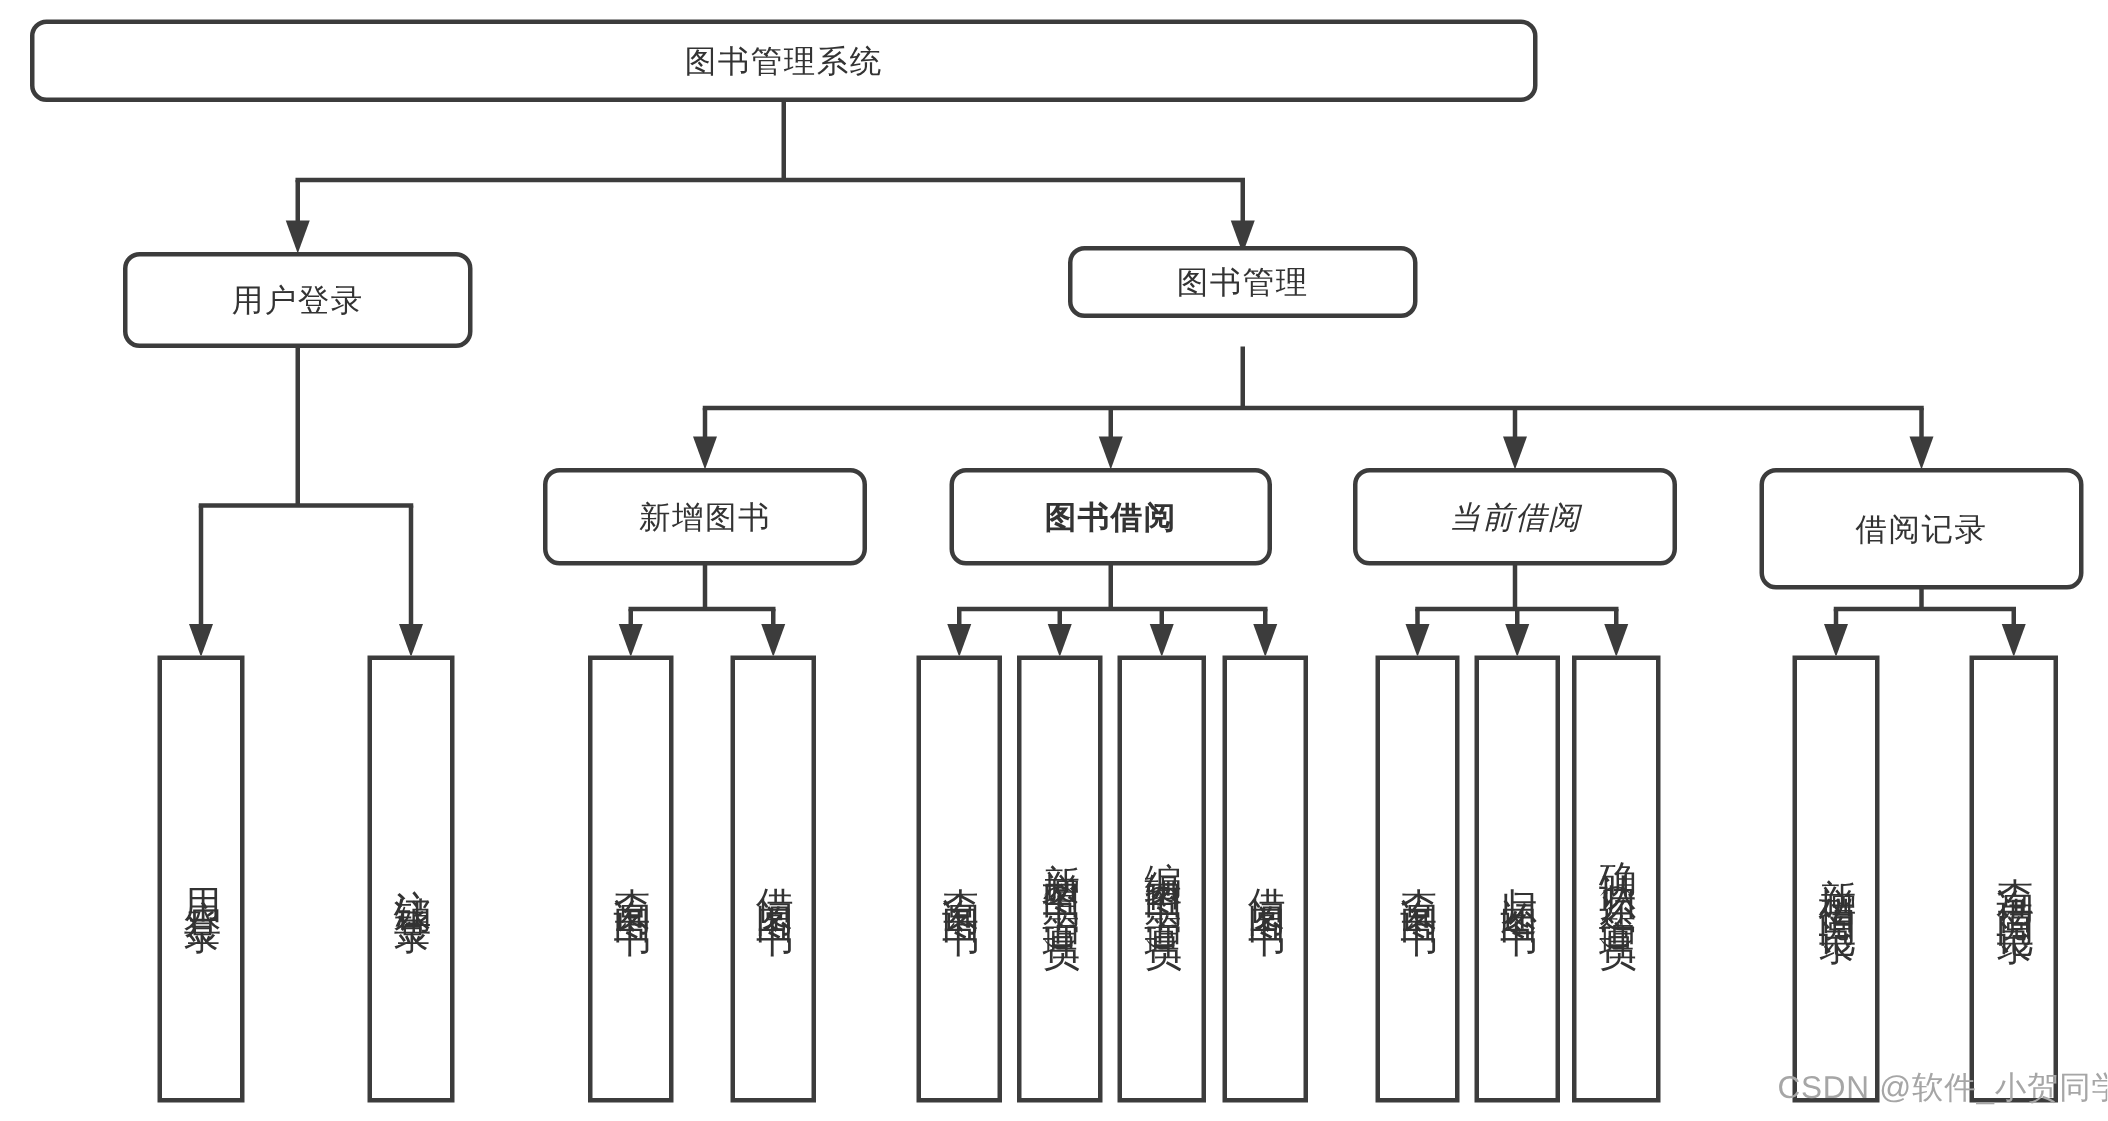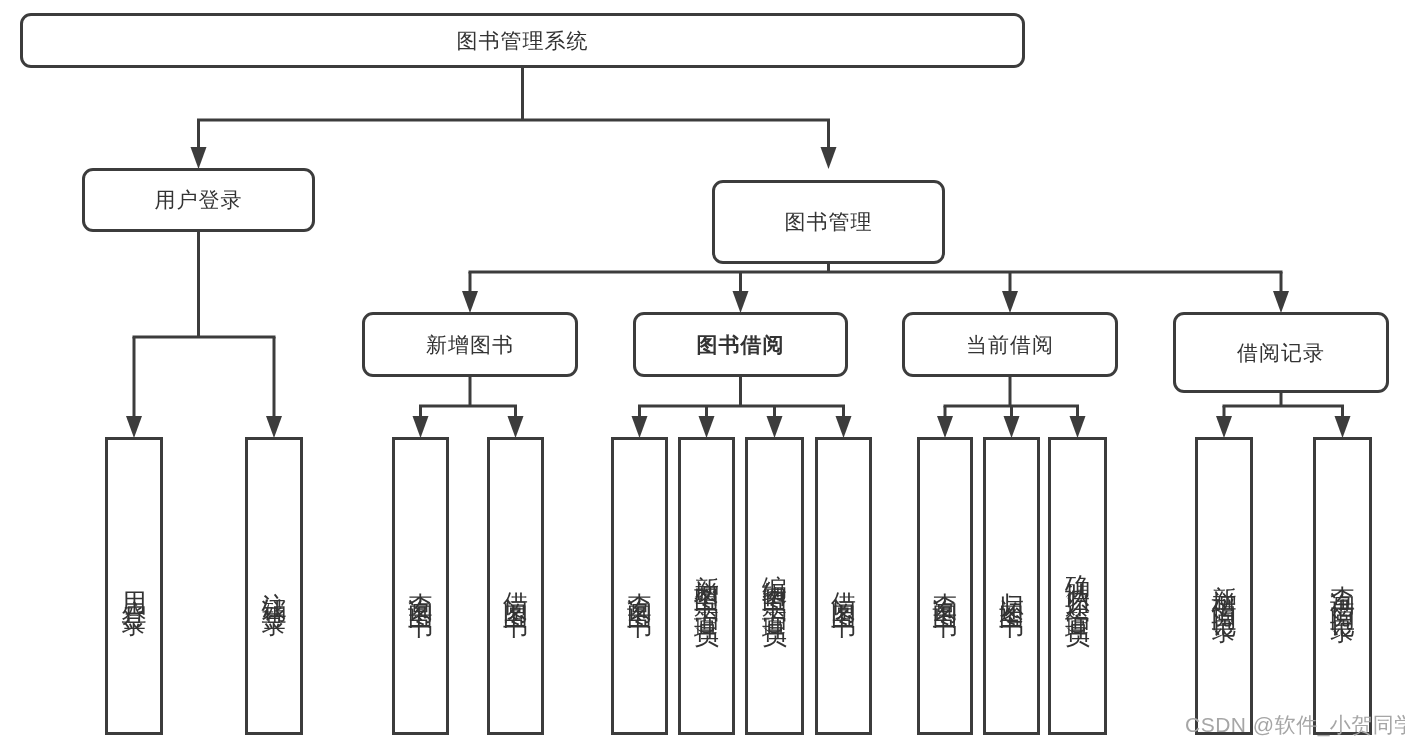--- a/index.html
+++ b/index.html
@@ -105,24 +105,24 @@
       <line x1="1281" y1="376" x2="1281" y2="406" stroke="#3c3c3c" stroke-width="3"></line>
       <line x1="1222.5" y1="406" x2="1344" y2="406" stroke="#3c3c3c" stroke-width="3"></line>
       <line x1="1224" y1="406" x2="1224" y2="420" stroke="#3c3c3c" stroke-width="3"></line>
       <polygon points="1216,416 1232,416 1224,438" fill="#3c3c3c"></polygon>
       <line x1="1342.5" y1="406" x2="1342.5" y2="420" stroke="#3c3c3c" stroke-width="3"></line>
       <polygon points="1334.5,416 1350.5,416 1342.5,438" fill="#3c3c3c"></polygon>
     </svg>
   <div id="nodes-layer">
       <div class="node node-h" style="left: 20px; top: 13px; width: 1005px; height: 55px;">图书管理系统</div>
       <div class="node node-h" style="left: 82px; top: 168px; width: 233px; height: 64px;">用户登录</div>
-      <div class="node node-h" style="left: 712px; top: 180px; width: 233px; height: 84px;">图书管理</div>
+      <div class="node node-h" style="left: 712px; top: 164px; width: 233px; height: 48px;">图书管理</div>
       <div class="node node-h" style="left: 362px; top: 312px; width: 216px; height: 65px;">新增图书</div>
       <div class="node node-h" style="left: 633px; top: 312px; width: 215px; height: 65px; font-weight: bold;">图书借阅</div>
-      <div class="node node-h" style="left: 902px; top: 312px; width: 216px; height: 65px;">当前借阅</div>
+      <div class="node node-h" style="left: 902px; top: 312px; width: 216px; height: 65px; font-style: italic;">当前借阅</div>
       <div class="node node-h" style="left: 1173px; top: 312px; width: 216px; height: 81px;">借阅记录</div>
       <div class="node node-v" style="left: 105px; top: 437px; width: 58px; height: 298px;">用户登录</div>
       <div class="node node-v" style="left: 245px; top: 437px; width: 58px; height: 298px;">注销登录</div>
       <div class="node node-v" style="left: 392px; top: 437px; width: 57px; height: 298px;">查询图书</div>
       <div class="node node-v" style="left: 487px; top: 437px; width: 57px; height: 298px;">借阅图书</div>
       <div class="node node-v" style="left: 611px; top: 437px; width: 57px; height: 298px;">查询图书</div>
       <div class="node node-v" style="left: 678px; top: 437px; width: 57px; height: 298px;">新增图书（管理员）</div>
       <div class="node node-v" style="left: 745px; top: 437px; width: 59px; height: 298px;">编辑图书（管理员）</div>
       <div class="node node-v" style="left: 815px; top: 437px; width: 57px; height: 298px;">借阅图书</div>
       <div class="node node-v" style="left: 917px; top: 437px; width: 56px; height: 298px;">查询图书</div>

